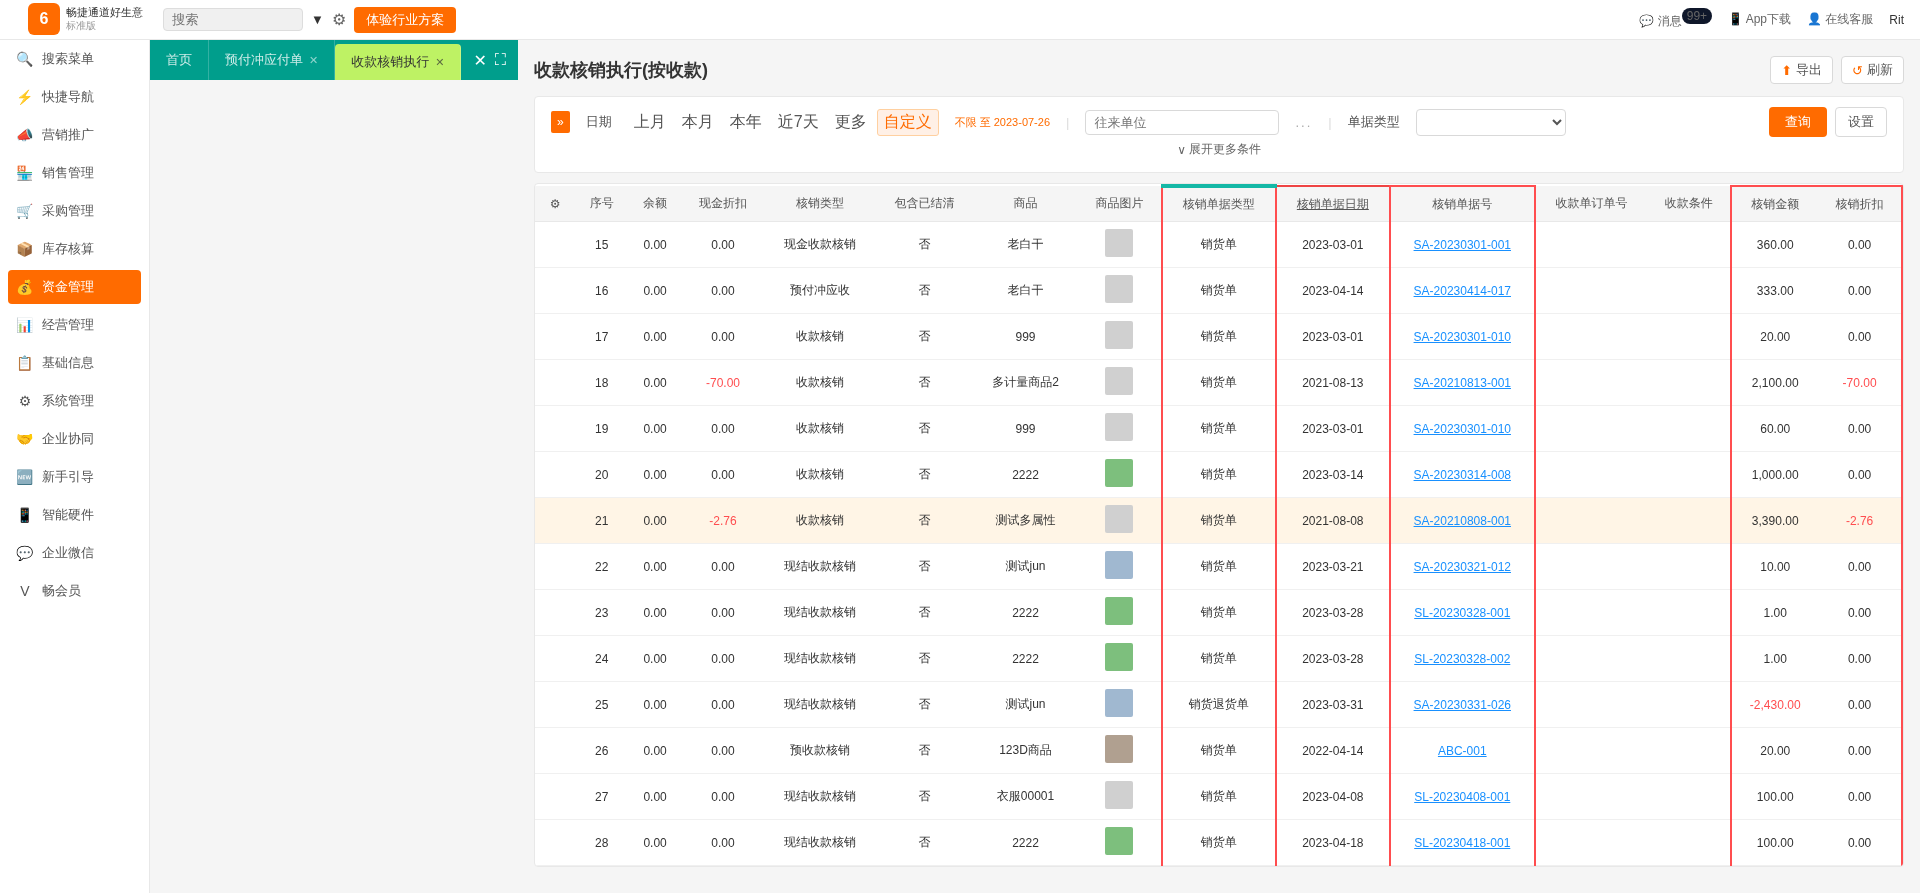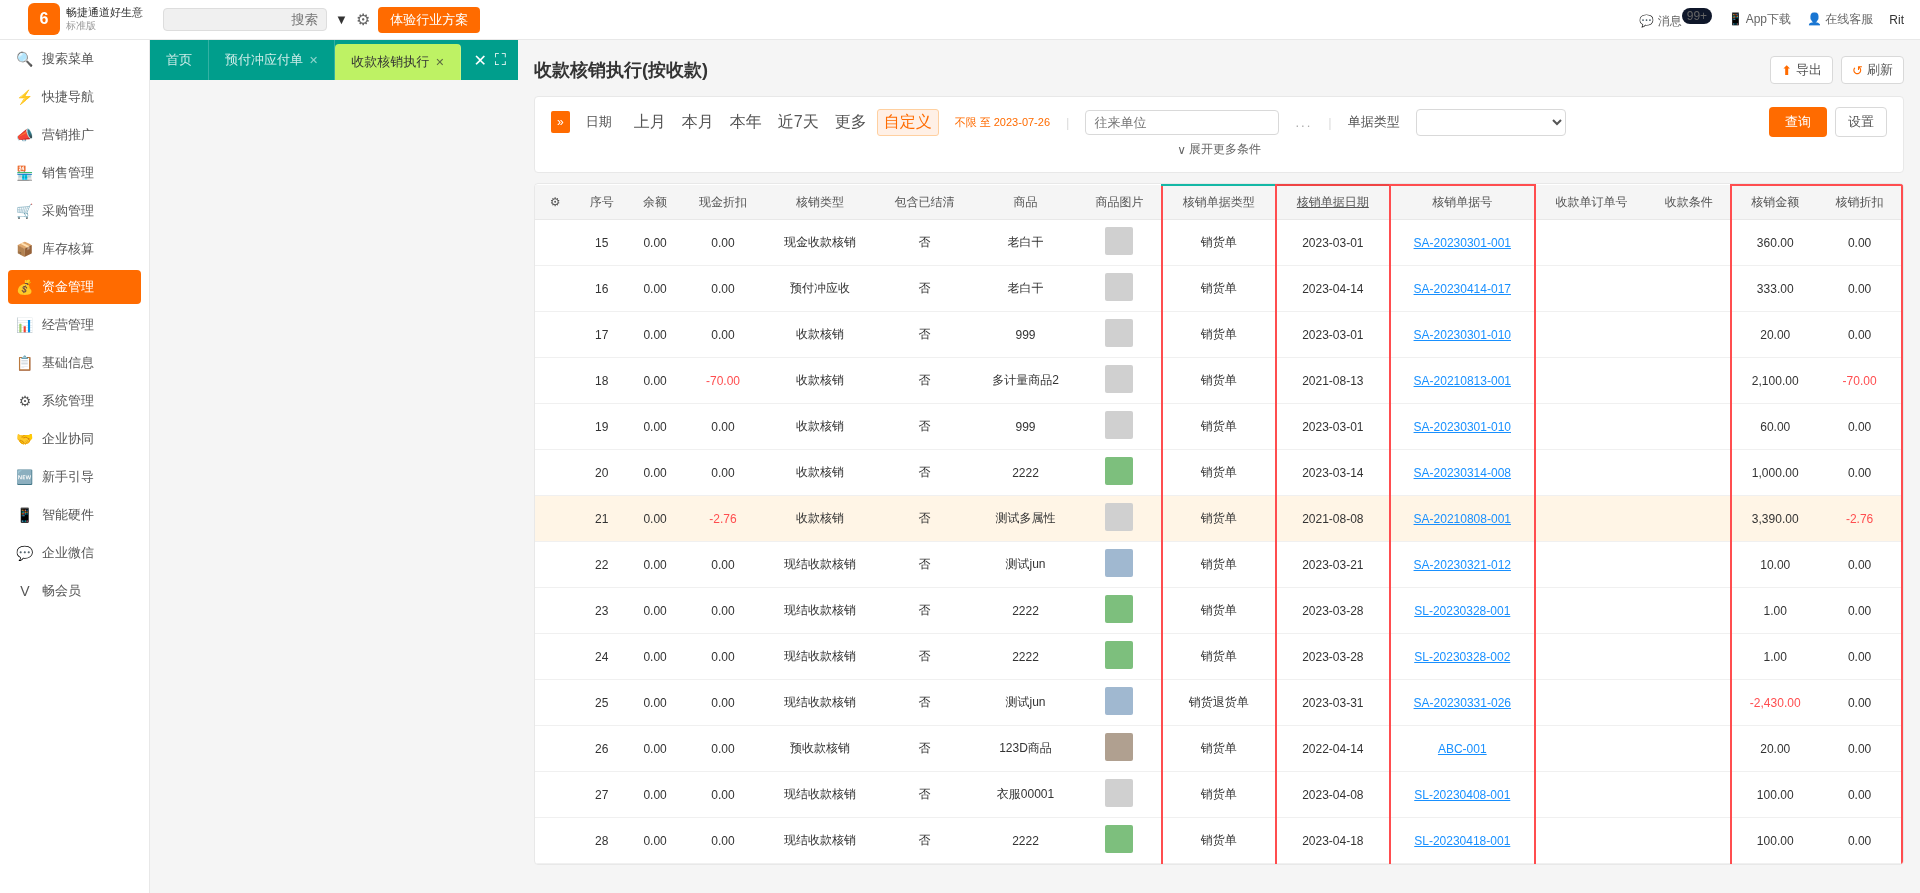--- a/index.html
+++ b/index.html
@@ -14,23 +14,22 @@
       align-items: center;
       padding: 0 16px;
       gap: 12px;
     }
     .top-bar-left { display: flex; align-items: center; gap: 8px; flex: 1; }
     .top-bar-input {
       background: #f0f0f0;
       border: 1px solid #ddd;
       border-radius: 4px;
       padding: 3px 8px;
-      width: 164px;
+      width: 140px;
       color: #999;
-      text-align: right;
     }
     .top-bar-btn {
       background: #ff6b00;
       color: #fff;
       border: none;
       border-radius: 4px;
       padding: 4px 12px;
       cursor: pointer;
       font-size: 13px;
     }
@@ -459,21 +458,21 @@
                 <th>
                   <span>⚙</span>
                 </th>
                 <th>序号</th>
                 <th>余额</th>
                 <th>现金折扣</th>
                 <th>核销类型</th>
                 <th>包含已结清</th>
                 <th>商品</th>
                 <th>商品图片</th>
-                <th style="border-left:2px solid #ff4d4f; border-right:2px solid #ff4d4f; border-top:2px solid #14b8a6;">核销单据类型</th>
+                <th style="border-left:2px solid #ff4d4f; border-right:2px solid #ff4d4f; border-top:4px solid #14b8a6;">核销单据类型</th>
                 <th style="border-left:2px solid #ff4d4f; border-right:2px solid #ff4d4f; border-top:2px solid #ef4444;text-decoration:underline;">核销单据日期</th>
                 <th style="border-left:2px solid #ff4d4f; border-right:2px solid #ff4d4f; border-top:2px solid #ff4d4f;">核销单据号</th>
                 <th>收款单订单号</th>
                 <th>收款条件</th>
                 <th style="border-left:2px solid #ff4d4f; border-top:2px solid #ff4d4f;">核销金额</th>
                 <th style="border-right:2px solid #ff4d4f; border-top:2px solid #ff4d4f;">核销折扣</th>
               </tr>
             </thead>
             <tbody id="table-body">
             <tr>

